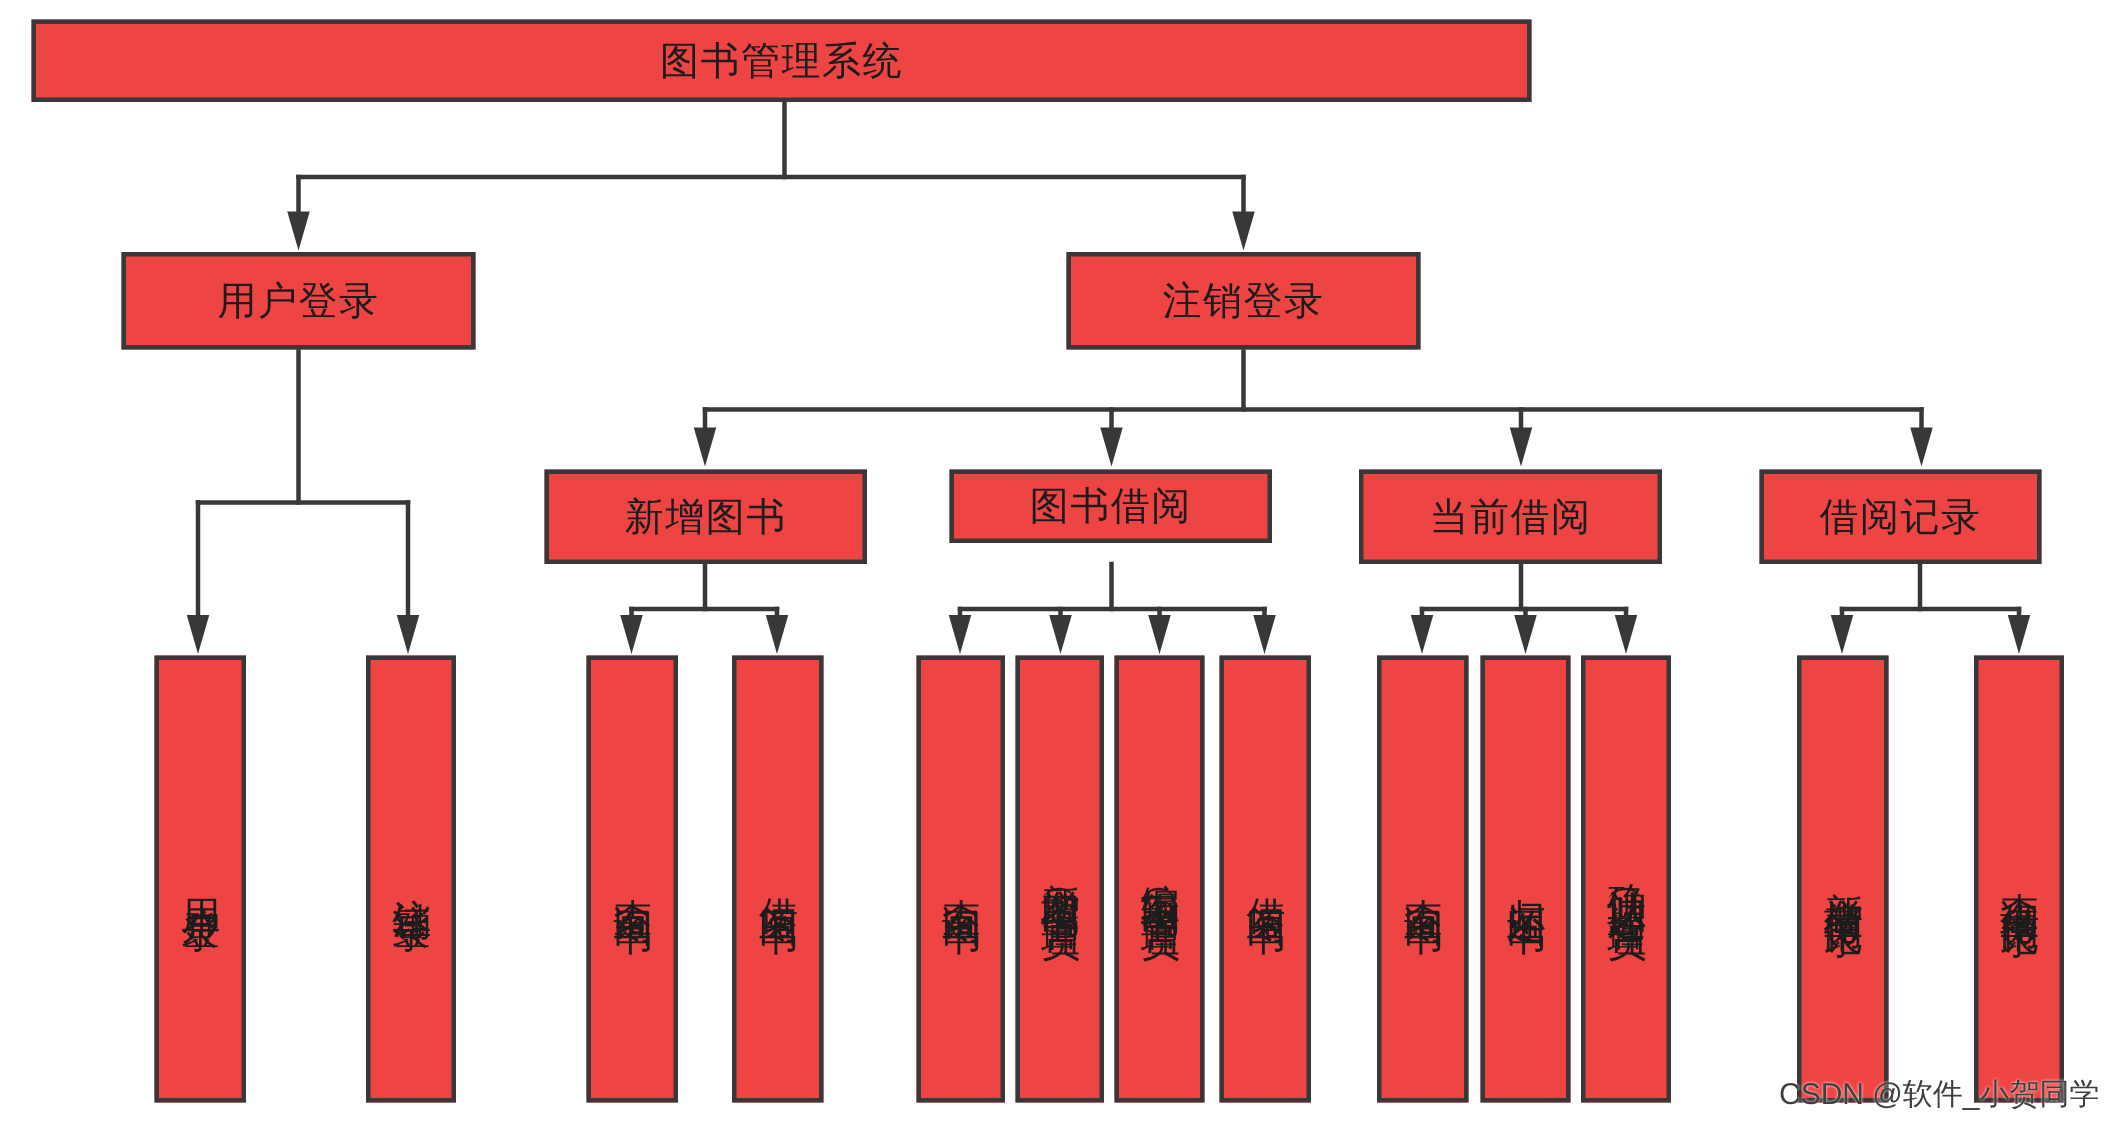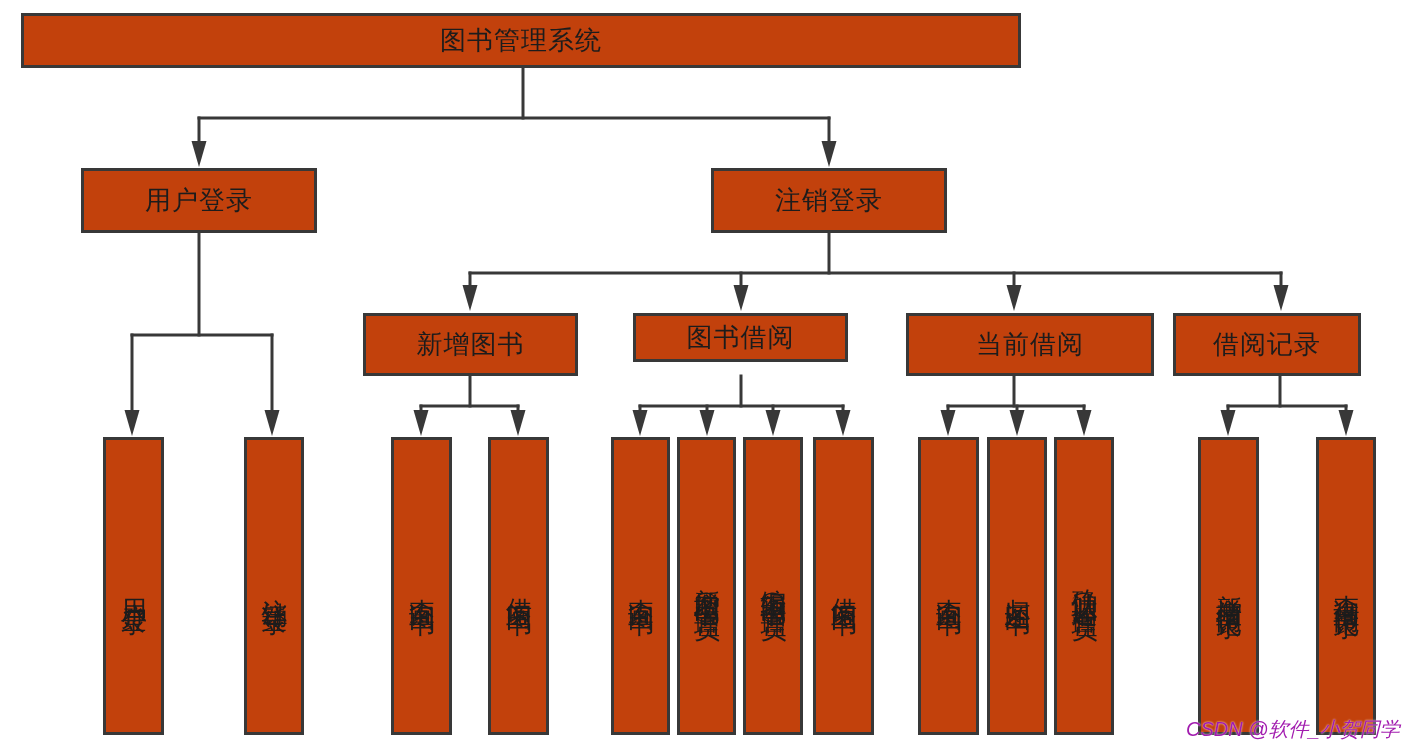--- a/index.html
+++ b/index.html
@@ -19,21 +19,21 @@
     position: absolute;
     left: 0;
     top: 0;
     width: 1405px;
     height: 747px;
   }
   .node {
     position: absolute;
     box-sizing: border-box;
     border: 3px solid #383838;
-    background: #c2410c;
+    background: #ef4444;
     color: #1c1c1c;
     font-size: 26px;
     display: flex;
     align-items: center;
     justify-content: center;
     text-align: center;
     letter-spacing: 1px;
     line-height: 1;
   }
   .node.vert {
@@ -114,28 +114,28 @@
       <polygon points="1346,436 1338.5,410 1353.5,410" fill="#383838"></polygon>
     </svg>
   <div id="nodes">
       <div class="node" style="left: 21px; top: 13px; width: 1000px; height: 55px;">图书管理系统</div>
       <div class="node" style="left: 81px; top: 168px; width: 236px; height: 65px;">用户登录</div>
       <div class="node" style="left: 711px; top: 168px; width: 236px; height: 65px;">注销登录</div>
       <div class="node vert" style="left: 103px; top: 437px; width: 61px; height: 298px;">用户登录</div>
       <div class="node vert" style="left: 244px; top: 437px; width: 60px; height: 298px;">注销登录</div>
       <div class="node" style="left: 363px; top: 313px; width: 215px; height: 63px;">新增图书</div>
       <div class="node" style="left: 633px; top: 313px; width: 215px; height: 49px;">图书借阅</div>
-      <div class="node" style="left: 906px; top: 313px; width: 248px; height: 63px;">当前借阅</div>
+      <div class="node" style="left: 906px; top: 313px; width: 202px; height: 63px;">当前借阅</div>
       <div class="node" style="left: 1173px; top: 313px; width: 188px; height: 63px;">借阅记录</div>
       <div class="node vert" style="left: 391px; top: 437px; width: 61px; height: 298px;">查询图书</div>
       <div class="node vert" style="left: 488px; top: 437px; width: 61px; height: 298px;">借阅图书</div>
       <div class="node vert" style="left: 611px; top: 437px; width: 59px; height: 298px;">查询图书</div>
       <div class="node vert" style="left: 677px; top: 437px; width: 59px; height: 298px;">新增图书（管理员）</div>
       <div class="node vert" style="left: 743px; top: 437px; width: 60px; height: 298px;">编辑图书（管理员）</div>
       <div class="node vert" style="left: 813px; top: 437px; width: 61px; height: 298px;">借阅图书</div>
       <div class="node vert" style="left: 918px; top: 437px; width: 61px; height: 298px;">查询图书</div>
       <div class="node vert" style="left: 987px; top: 437px; width: 60px; height: 298px;">归还图书</div>
       <div class="node vert" style="left: 1054px; top: 437px; width: 60px; height: 298px;">确认归还（管理员）</div>
       <div class="node vert" style="left: 1198px; top: 437px; width: 61px; height: 298px;">新增借阅记录</div>
       <div class="node vert" style="left: 1316px; top: 437px; width: 60px; height: 298px;">查询借阅记录</div>
     </div>
-  <div id="watermark" style="color: #a21caf; font-style: italic;">CSDN @软件_小贺同学</div>
+  <div id="watermark" style="color: #404040;">CSDN @软件_小贺同学</div>
 </div>
 
 </body></html>

